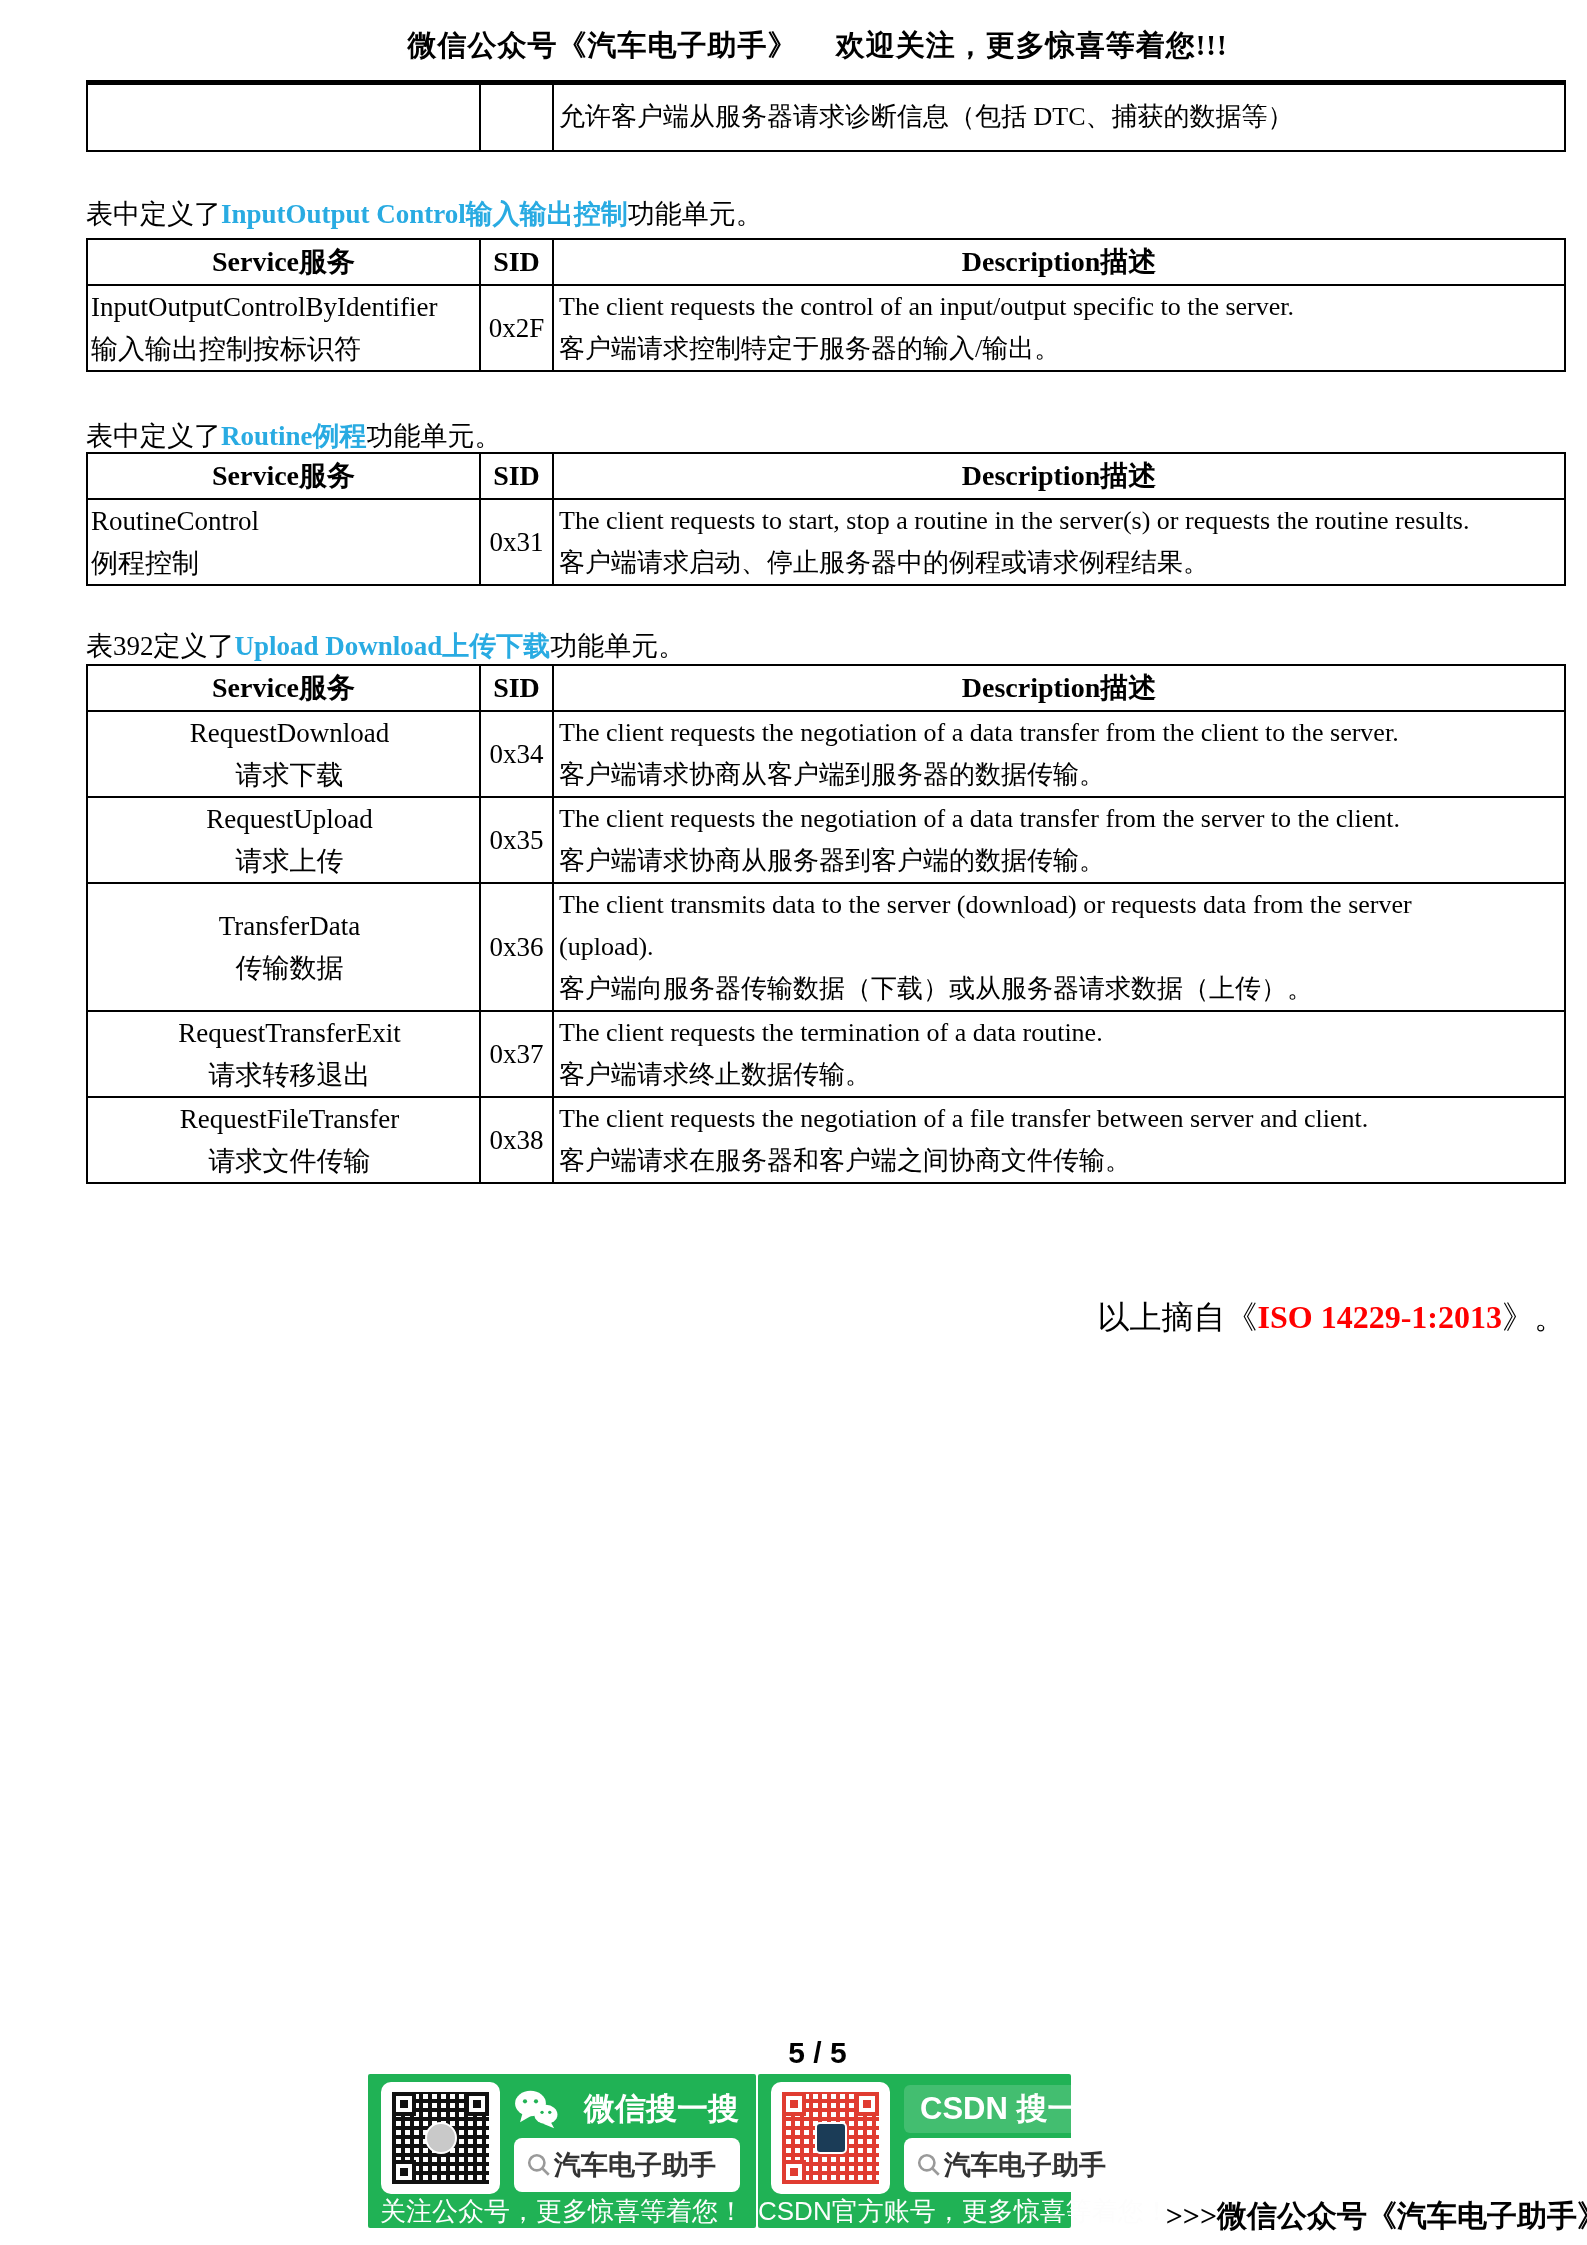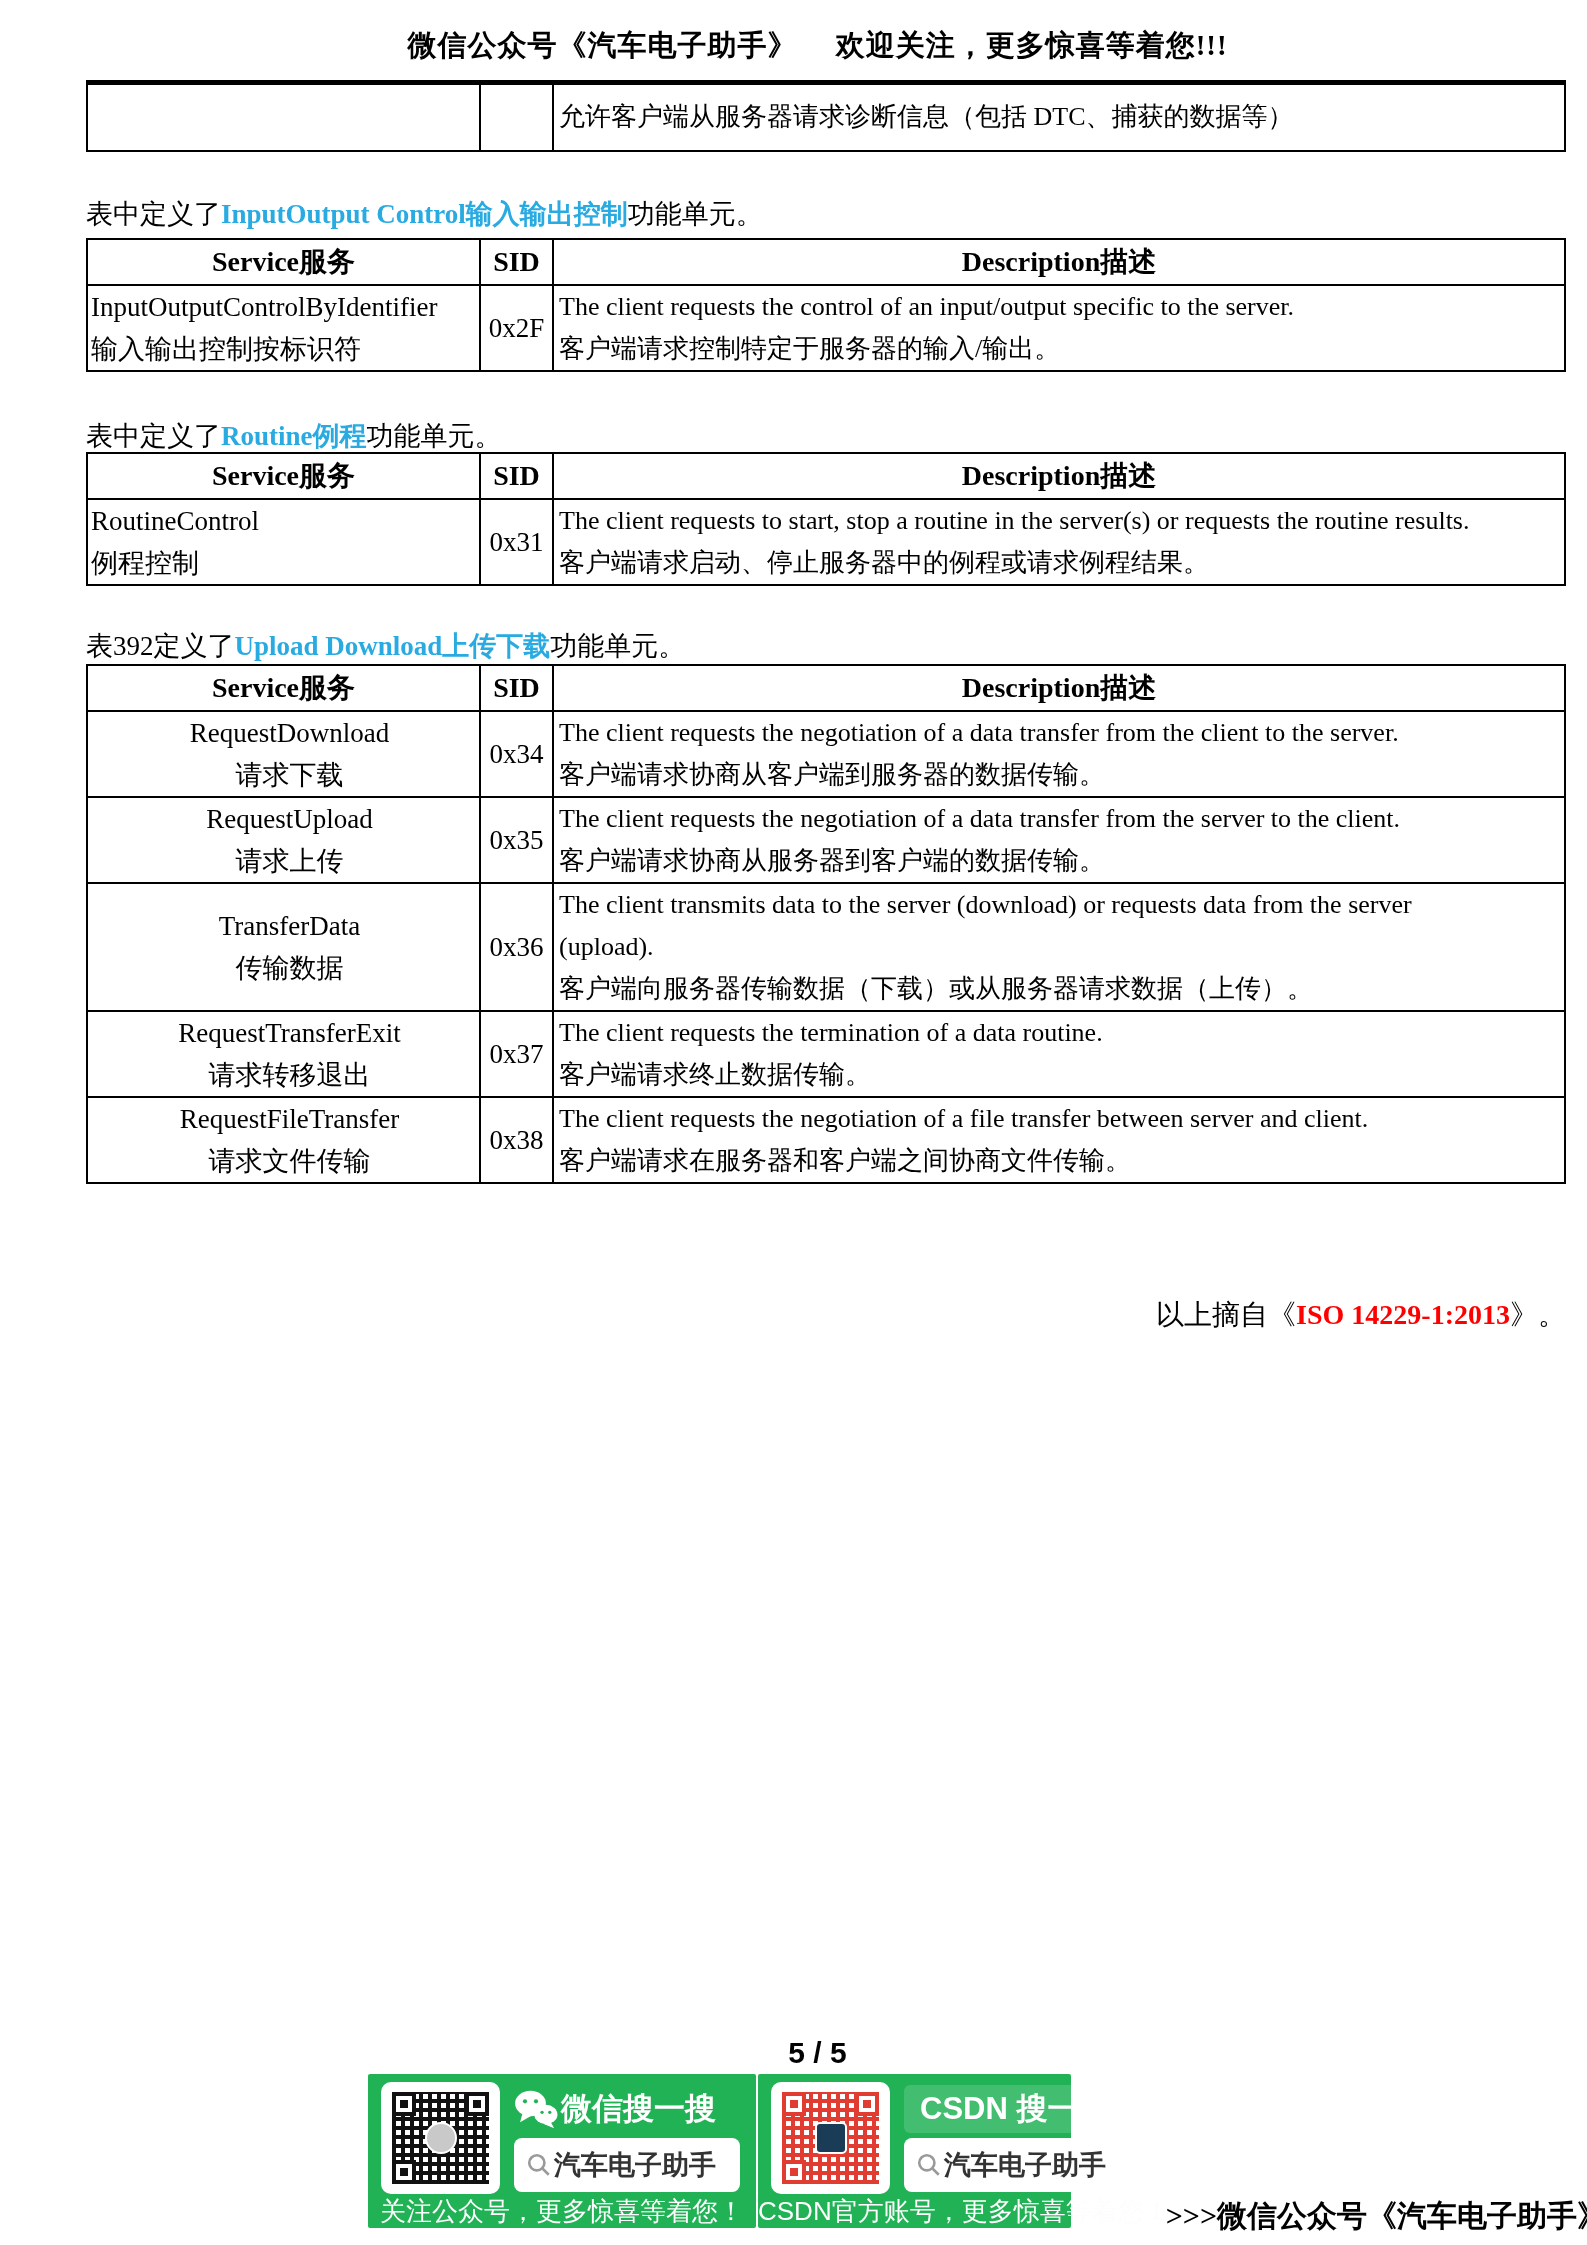--- a/index.html
+++ b/index.html
@@ -20,21 +20,21 @@
   table.svc-table.centered .svc div{text-align:center;padding-left:12px;}
   table.svc-table .sid{text-align:center;}
   table.svc-table .desc div{line-height:42px;padding-left:5px;white-space:nowrap;overflow:hidden;font-size:26px;}
   table.partial{border-top:none;}
   table.partial td{border-top:none;height:65px;vertical-align:top;}
   table.partial .desc div{padding-top:11px;}
 
   .sec-label{position:absolute;left:62px;font-size:27px;}
   .hl{color:#29abe2;font-weight:bold;}
 
-  .source-note{position:absolute;top:1296px;left:62px;width:1480px;text-align:right;font-size:28px;}
+  .source-note{position:absolute;top:1296px;left:62px;width:1480px;text-align:right;font-size:32px;}
   .iso-red{color:#ff0000;font-weight:bold;}
 
   
   .page-num{position:absolute;top:2036px;left:0;width:100%;text-align:center;
             font-family:"Liberation Sans",sans-serif;font-size:30px;font-weight:bold;}
 
   .banner{position:absolute;top:2074px;height:154px;background:#20b255;border-radius:2px;
           color:#fff;font-family:"Liberation Sans",sans-serif;}
   .banner.wechat{left:344px;width:388px;}
   .banner.csdn{left:734px;width:313px;}
@@ -47,21 +47,21 @@
         repeating-linear-gradient(0deg,var(--qc) 0 4px,transparent 4px 9px);}
   .qr .finder{position:absolute;width:16px;height:16px;border:4px solid var(--qc);background:#fff;}
   .qr .finder::after{content:"";position:absolute;left:4px;top:4px;width:8px;height:8px;background:var(--qc);}
   .qr .f1{left:0;top:0}.qr .f2{right:0;top:0}.qr .f3{left:0;bottom:0}
   .qr .logo{position:absolute;left:50%;top:50%;transform:translate(-50%,-50%);}
   .qr.black{--qc:#111;}
   .qr.red{--qc:#e03c31;}
   .logo-circle{width:28px;height:28px;border-radius:50%;background:#c9c9c9;border:2px solid #fff;}
   .logo-square{width:28px;height:28px;border-radius:5px;background:#1b3c57;border:2px solid #fff;}
 
-  .brand-row{position:absolute;left:146px;top:12px;height:46px;display:flex;align-items:center;gap:3px;text-align:center;}
+  .brand-row{position:absolute;left:146px;top:12px;height:46px;display:flex;align-items:center;gap:26px;text-align:center;}
   .brand-text{font-size:31px;font-weight:bold;white-space:nowrap;}
   .brand-pill{background:rgba(255,255,255,0.16);border-radius:6px;padding:3px 16px;}
   .wechat-icon{width:44px;height:40px;flex:0 0 auto;}
   .search-pill{position:absolute;left:146px;top:64px;height:54px;background:#fff;border-radius:8px;
                display:flex;align-items:center;gap:2px;padding:0 12px;box-sizing:border-box;
                color:#333;font-size:27px;font-weight:bold;white-space:nowrap;}
   .banner.wechat .search-pill{width:226px;}
   .banner.csdn .search-pill{width:238px;}
   .search-icon{width:26px;height:26px;flex:0 0 auto;}
   .banner-caption{position:absolute;left:0;right:0;top:120px;text-align:center;font-size:26px;

